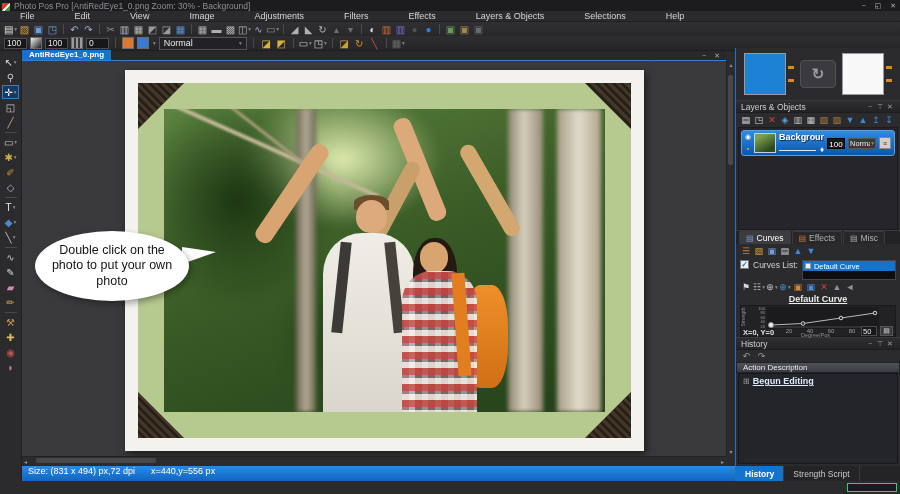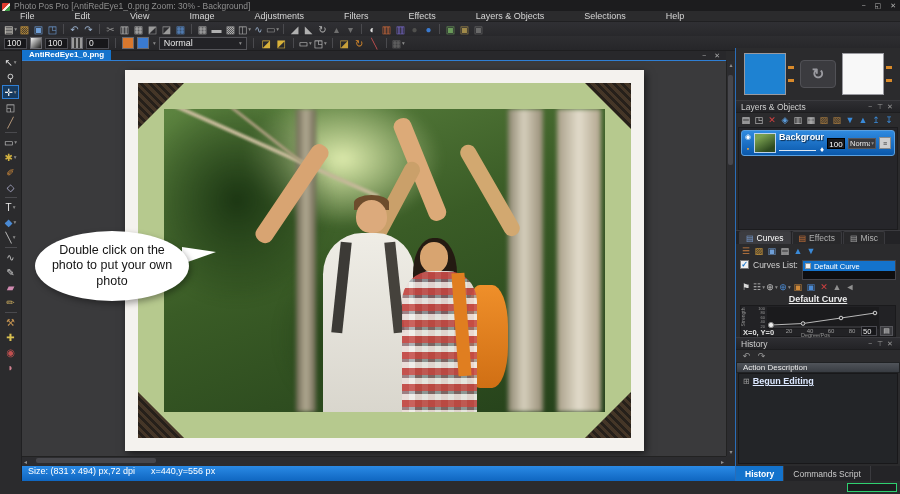--- a/index.html
+++ b/index.html
@@ -511,18 +511,18 @@
         <div class="hist-item">
           <span class="exp">⊞</span>
           <span class="cv">Begun Editing</span>
         </div>
       </div>
     </div>
   </div>
 
   <div class="abs docktabs">
     <span class="dtab active">History</span>
-    <span class="dtab">Commands Script</span>
+    <span class="dtab">Strength Script</span>
   </div>
 
   <div class="abs taskbtn"></div>
 
 </div>
 
 </body></html>

